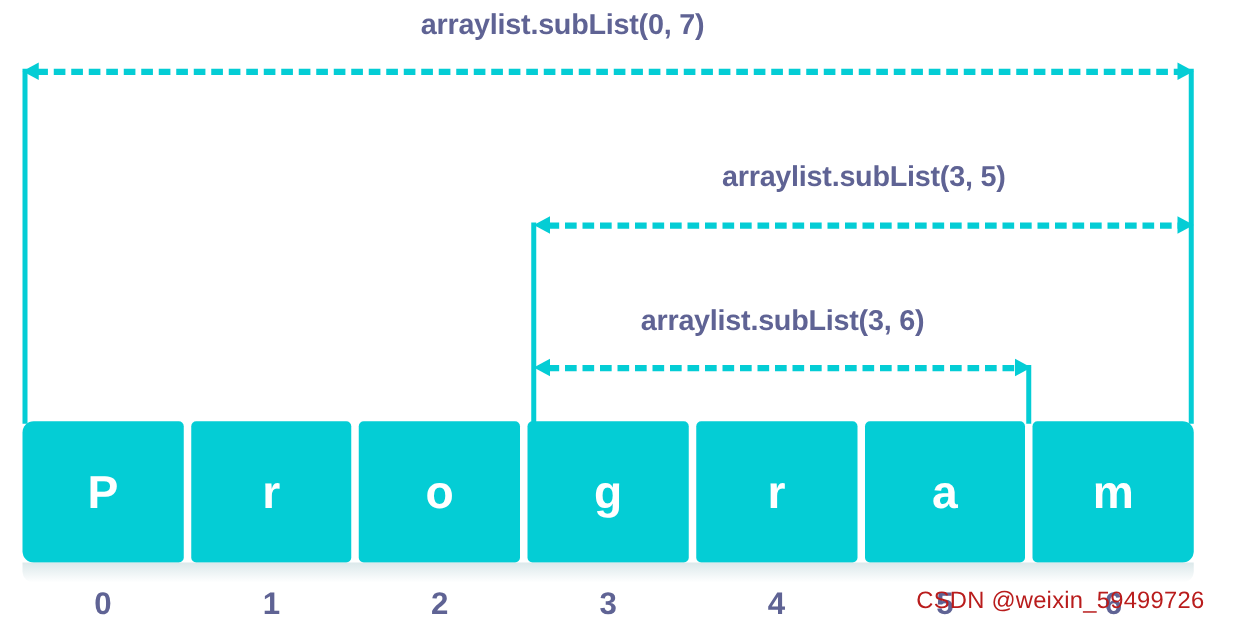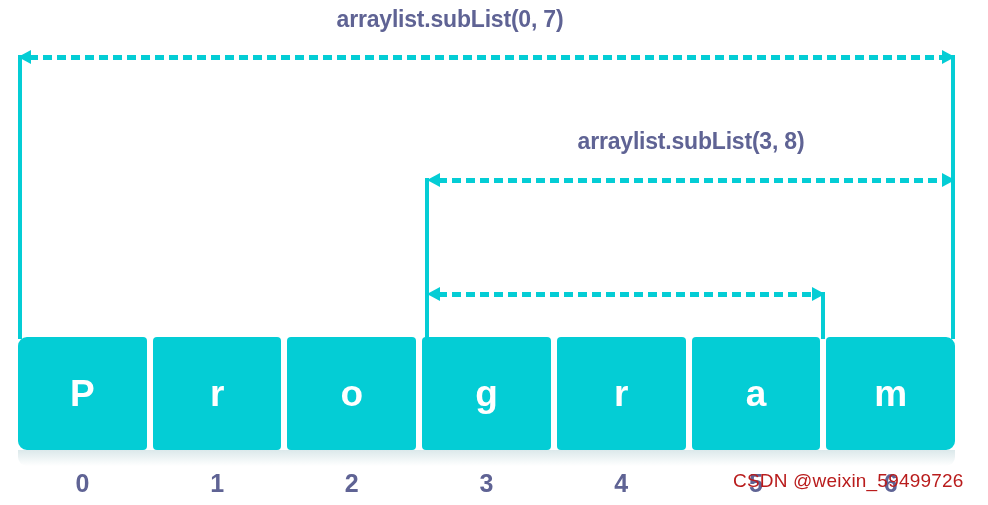--- a/index.html
+++ b/index.html
@@ -140,22 +140,23 @@
     letter-spacing: 0.2px;
   }
 </style>
 </head>
 <body>
 
 <div id="canvas" style="--accent: #04cdd5;">
 
   <div class="range-label" id="label-0-7">arraylist.subList(0, 7)</div>
 
-  <div class="range-label" id="label-3-7">arraylist.subList(3, 8)</div>
-
+  <div class="range-label" id="label-3-7">arraylist.subList(3, 5)</div>
+
+  <div class="range-label" id="label-3-6">arraylist.subList(3, 6)</div>
 
   <div class="guide" id="guide-left"></div>
   <div class="guide" id="guide-right"></div>
   <div class="guide" id="guide-mid"></div>
   <div class="guide" id="guide-end-3-6"></div>
 
   <div class="measure" id="measure-0-7">
     <span class="head left"></span>
     <span class="dashline"></span>
     <span class="head right"></span>

